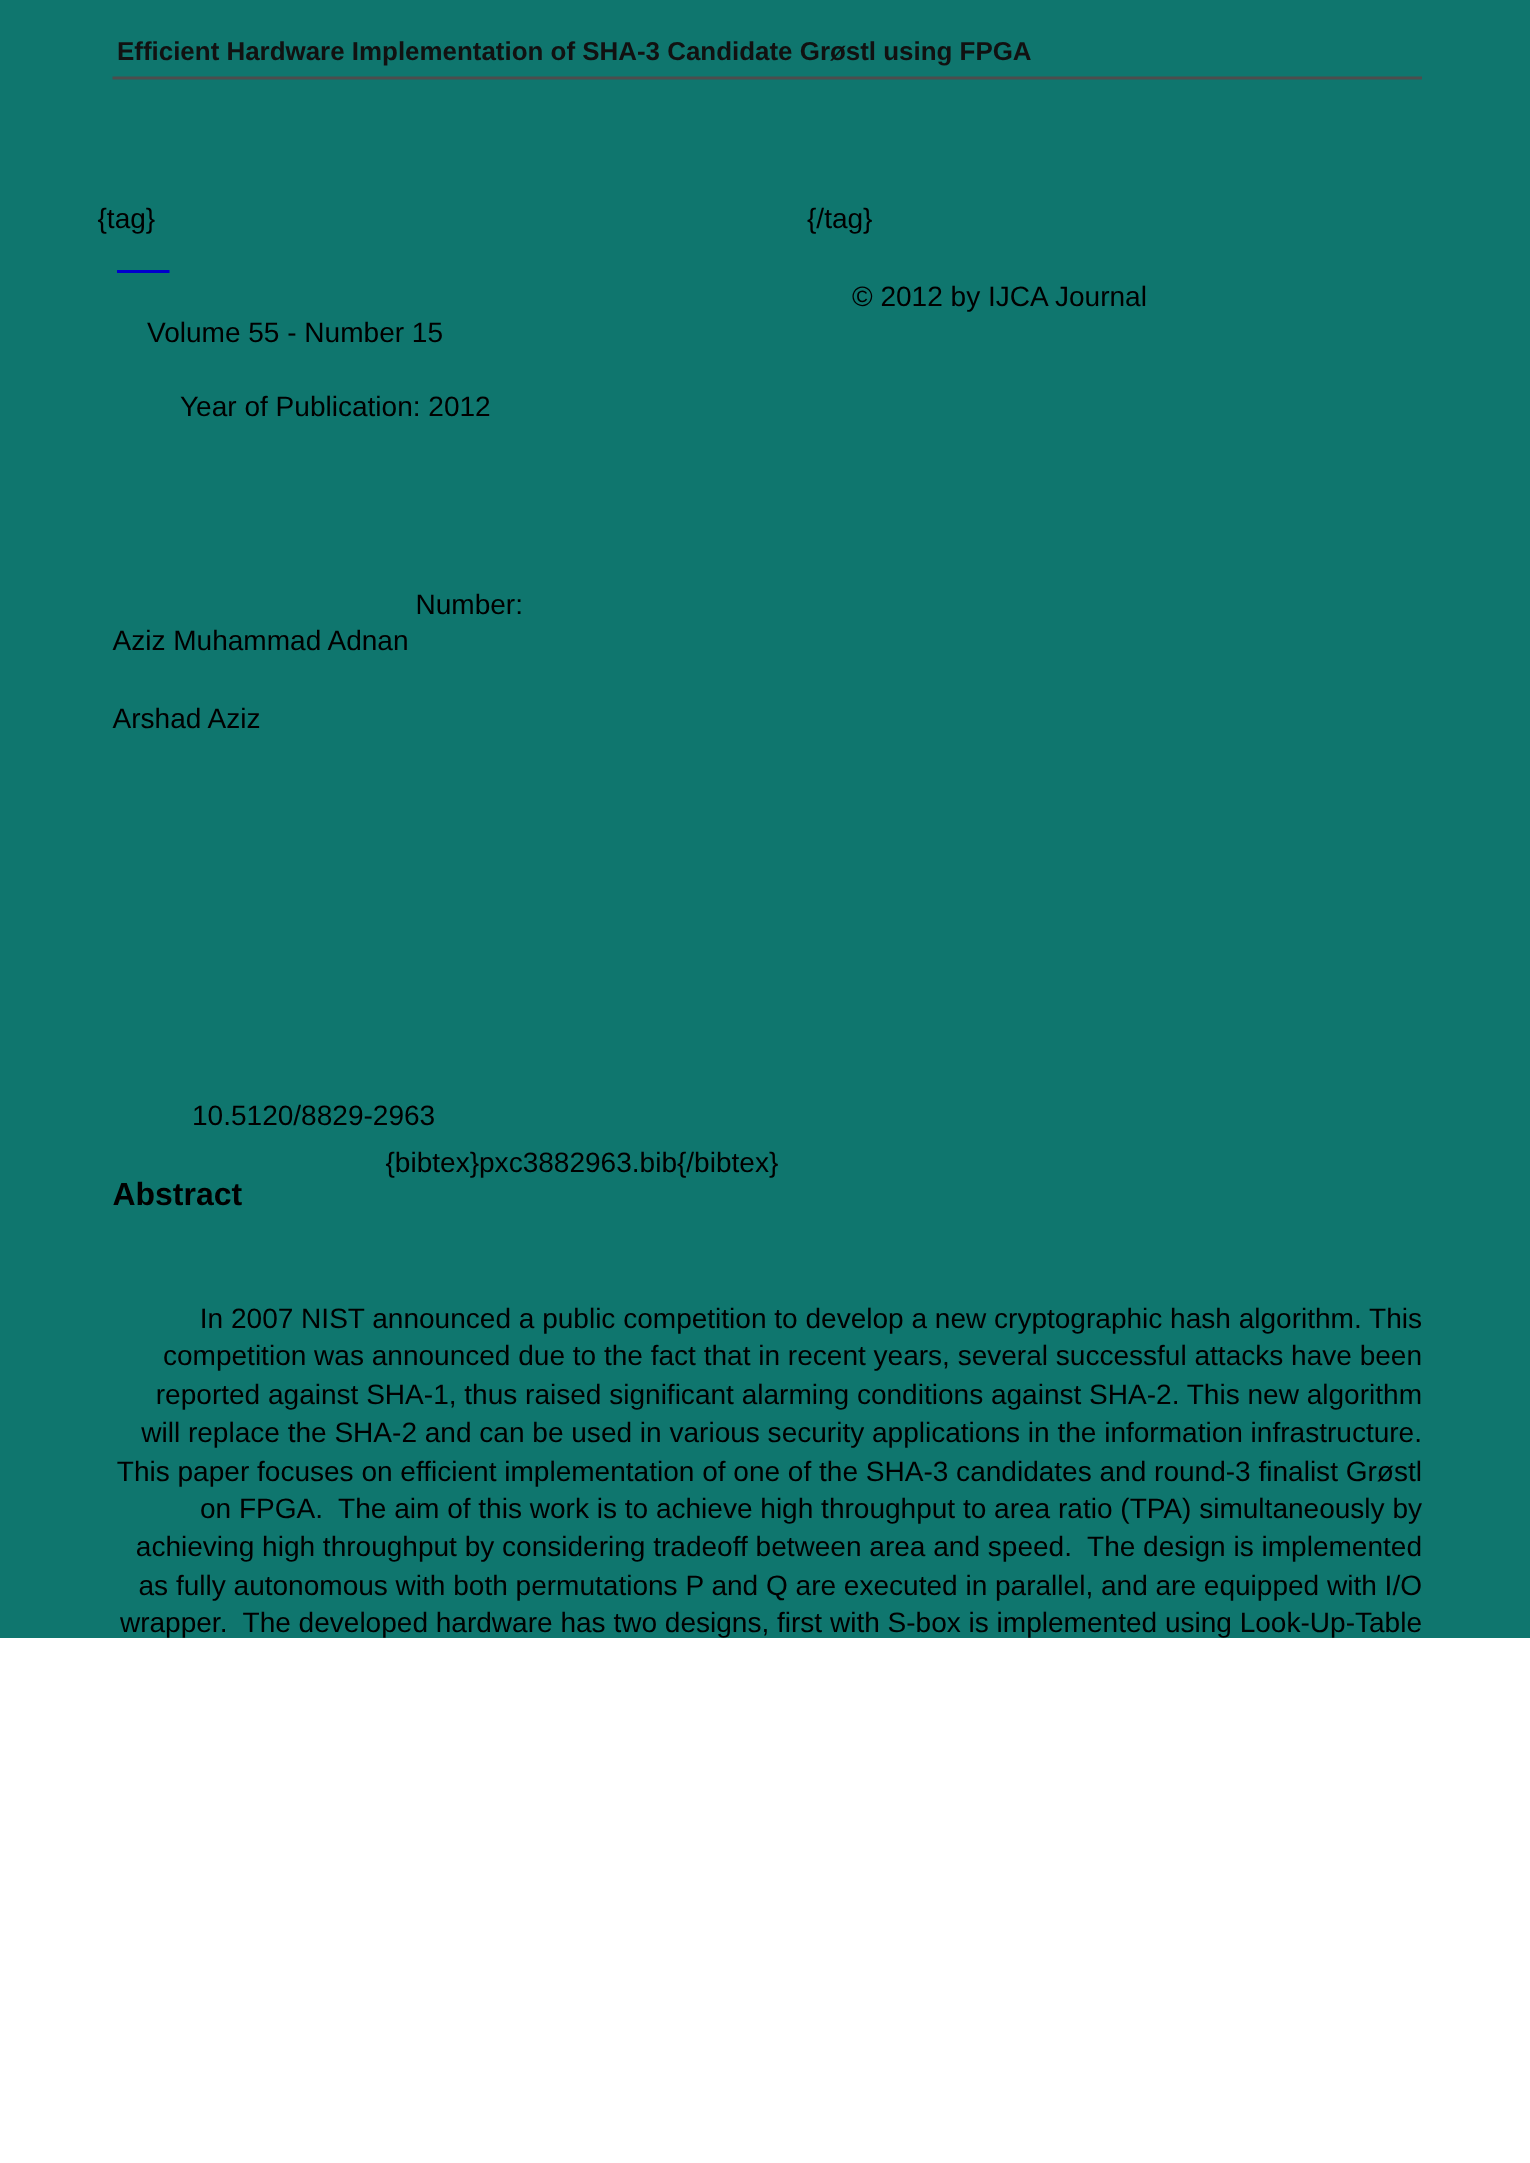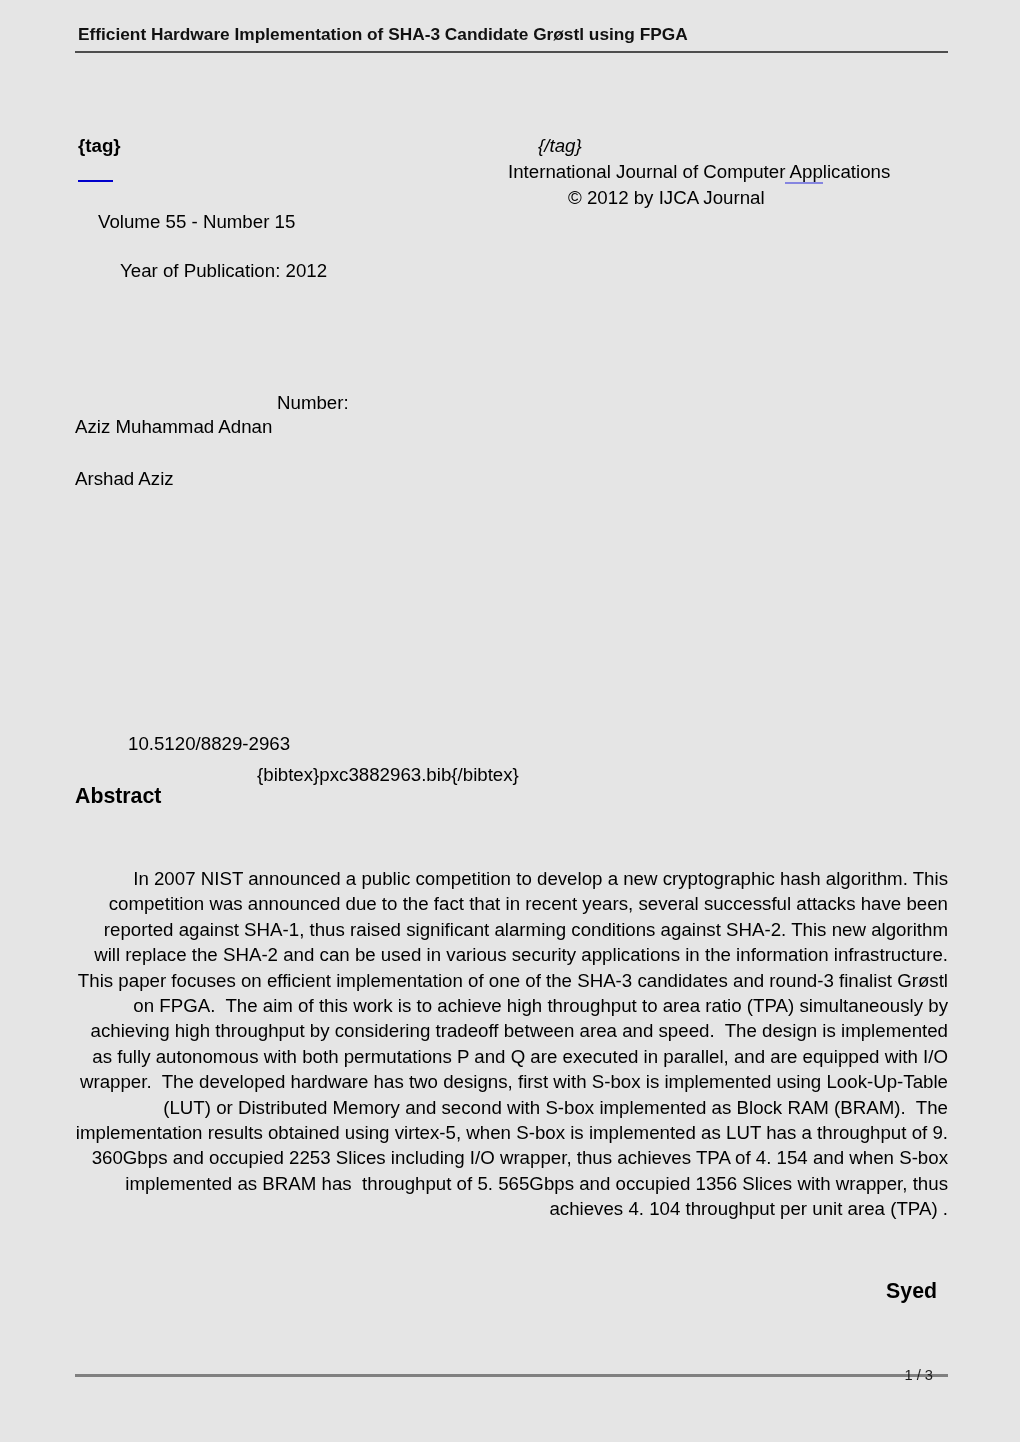--- a/index.html
+++ b/index.html
@@ -1,37 +1,37 @@
 <!DOCTYPE html>
 <html><head>
 <meta charset="utf-8">
 <style>
   * { box-sizing: border-box; }
   html, body { margin: 0; padding: 0; background: #ffffff; }
   .page {
     position: relative;
     width: 1020px;
-    height: 1442px;
-    background: #e5e5e5;
+    height: 1092px;
+    background: #0f766e;
     font-family: "Liberation Sans", sans-serif;
     color: #000000;
     overflow: hidden;
   }
   .abs { position: absolute; white-space: nowrap; }
   .body-text { font-size: 18.7px; line-height: 25.4px; }
   .doc-title {
     left: 78px; top: 24px;
     font-size: 17.3px; font-weight: bold; color: #111111;
   }
   .header-rule {
     position: absolute; left: 75px; top: 51px; width: 873px; height: 0;
     border-top: 2px solid #4d4d4d;
   }
-  .tag-open  { left: 78px;  top: 133px; font-weight: bold; }
-  .tag-close { left: 538px; top: 133px; font-style: italic; }
+  .tag-open  { left: 65px;  top: 133px; }
+  .tag-close { left: 538px; top: 133px; }
   .journal-line { left: 508px; top: 159px; }
   .journal-underline { border-bottom: 2px solid #8585e0; }
   .empty-link-underline {
     position: absolute; left: 78px; top: 180px; width: 35px; height: 0;
     border-top: 2px solid #0000cc;
     cursor: pointer;
   }
   .copyright-line { left: 568px; top: 185px; }
   .volume-line { left: 98px;  top: 209px; }
   .year-line   { left: 120px; top: 258px; }
@@ -65,21 +65,20 @@
 <body>
 
 <div class="page">
 
   <div class="abs doc-title">Efficient Hardware Implementation of SHA-3 Candidate Grøstl using FPGA</div>
   <div class="header-rule"></div>
 
   <div class="abs body-text tag-open">{tag}</div>
   <div class="abs body-text tag-close">{/tag}</div>
 
-  <div class="abs body-text journal-line"><span>International Journal of Computer</span><span class="journal-underline"> App</span><span>lications</span></div>
 
   <div class="empty-link-underline"></div>
 
   <div class="abs body-text copyright-line">© 2012 by IJCA Journal</div>
 
   <div class="abs body-text volume-line">Volume 55 - Number 15</div>
   <div class="abs body-text year-line">Year of Publication: 2012</div>
 
   <div class="abs body-text authors-label">Number:</div>
   <div class="abs body-text author-1">Aziz Muhammad Adnan</div>

